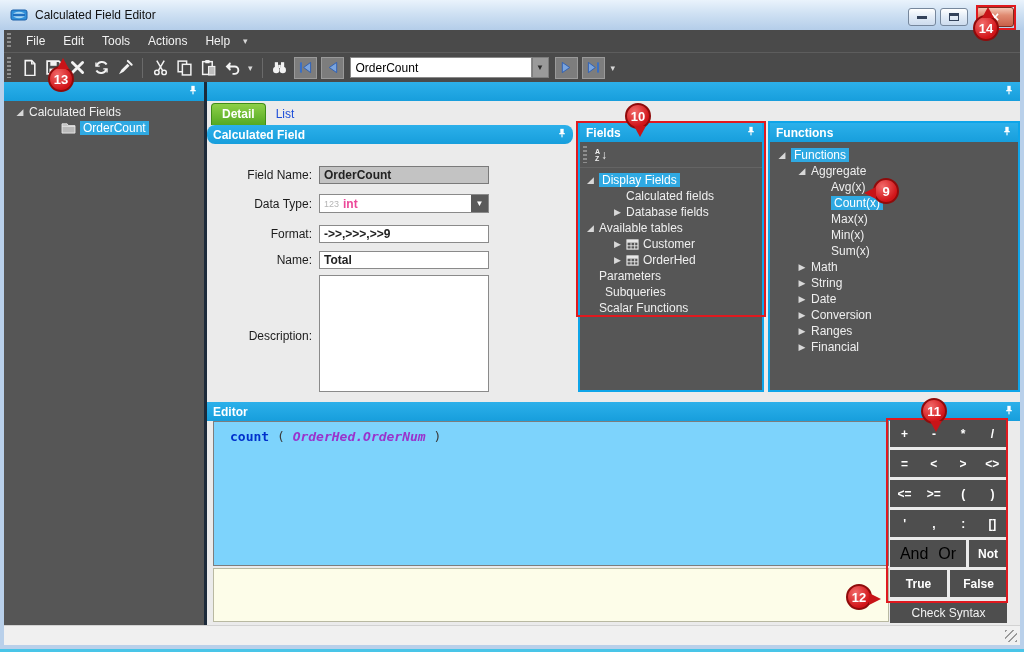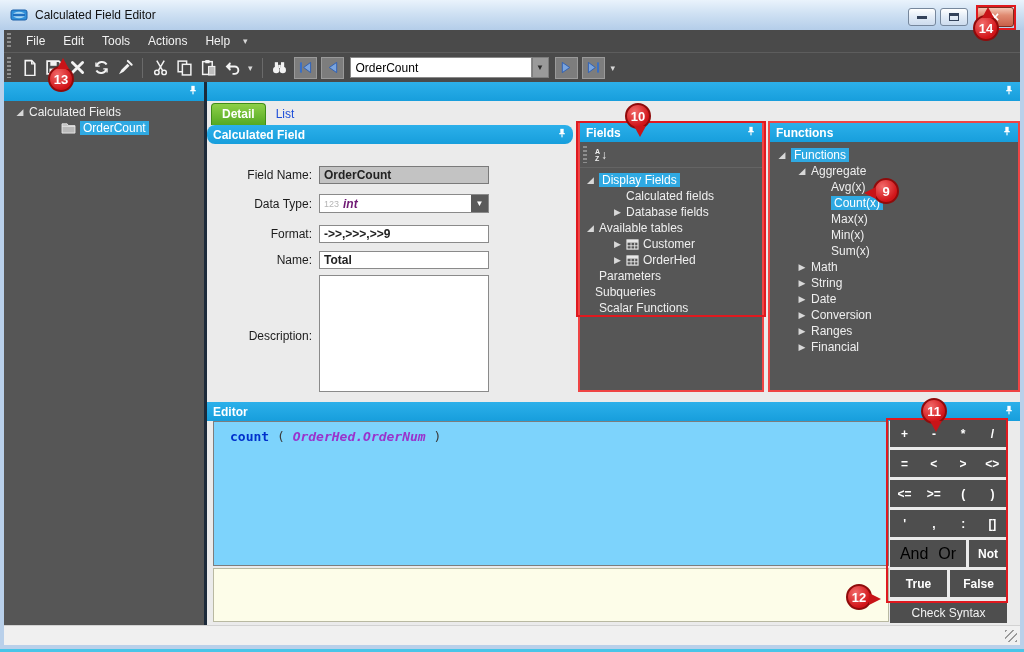--- a/index.html
+++ b/index.html
@@ -70,26 +70,26 @@
   #cf-head { position:absolute; left:0; top:43px; width:366px;border-radius:8px; }
   #cf-form { position:absolute; left:0; top:62px; width:366px; height:254px; }
   .frow { position:absolute; left:0; width:366px; display:flex;align-items:center; }
   .flabel { width:112px; text-align:right; padding-right:7px; font-size:12px; color:#1c1c1c; line-height:18px; }
   .fctrl input, .fctrl textarea { width:170px; border:1px solid #8a8a8a; font-size:12px; padding:0 4px;
     font-family:"Liberation Sans",sans-serif; font-weight:600; color:#222; background:#fff; }
   .fctrl input { height:18px; }
   .fctrl input:disabled { background:#c3c3c3; color:#222; border-color:#7a7a7a; }
   .combo { width:170px; height:19px; border:1px solid #8a8a8a; background:#fff; display:flex; align-items:center; }
   .combo .badge { color:#b5b5b5; font-size:9px; padding:0 4px; }
-  .combo .cval { flex:1; font-size:12px; font-weight:bold; color:#701a75;font-style:italic; }
+  .combo .cval { flex:1; font-size:12px; font-weight:bold; color:#ec4899; }
   .combo .ddbtn2 { width:17px; height:17px; background:#5a5a5a; color:#fff; font-size:8px;
     display:flex; align-items:center; justify-content:center; }
   .fctrl textarea { height:117px; resize:none; }
 
-  .side-panel { position:absolute; top:39px; height:271px; background:#565656; border:2px solid #ef4444; }
+  .side-panel { position:absolute; top:39px; height:271px; background:#565656; border:2px solid #0ea5e9; }
   #fields-panel { left:371px; width:186px; }
   #functions-panel { left:561px; width:252px; }
   #sort-row { height:26px; display:flex; align-items:center; border-bottom:1px solid #646464; }
   .az-icon { display:flex; align-items:center; color:#f2f2f2; margin-left:2px; }
   .az-icon .azl { display:flex; flex-direction:column; font-size:7px; font-weight:bold; line-height:7px; }
   .az-icon .azarrow { font-size:12px; margin-left:1px; }
 
   #editor-head { position:absolute; left:0; top:320px; width:813px; }
   #code-box { position:absolute; left:6px; top:339px; width:676px; height:145px; background:#7dd3fc;
     border:1px solid #7d7d7d; padding:7px 0 0 16px; }
@@ -399,21 +399,21 @@
                 <rect x="1" y="1" width="12" height="3" fill="#e6e6e6"></rect>
                 <path d="M5.4 4v7M9.4 4v7M1 7.4h12" stroke="#e6e6e6"></path>
               </svg>
             </span>
             <span class="tlabel">OrderHed</span>
           </div>
           <div class="trow" style="height: 16px; padding-left: 5px;">
             <span class="tglyph" style="width: 11px; font-size: 9px; margin-right: 3px;"></span>
             <span class="tlabel">Parameters</span>
           </div>
-          <div class="trow" style="height: 16px; padding-left: 1px;">
+          <div class="trow" style="height: 16px; padding-left: 11px;">
             <span class="tglyph" style="width: 11px; font-size: 9px; margin-right: 3px;"></span>
             <span class="tlabel">Subqueries</span>
           </div>
           <div class="trow" style="height: 16px; padding-left: 5px;">
             <span class="tglyph" style="width: 11px; font-size: 9px; margin-right: 3px;"></span>
             <span class="tlabel">Scalar Functions</span>
           </div>
         </div>
     </div>
 

